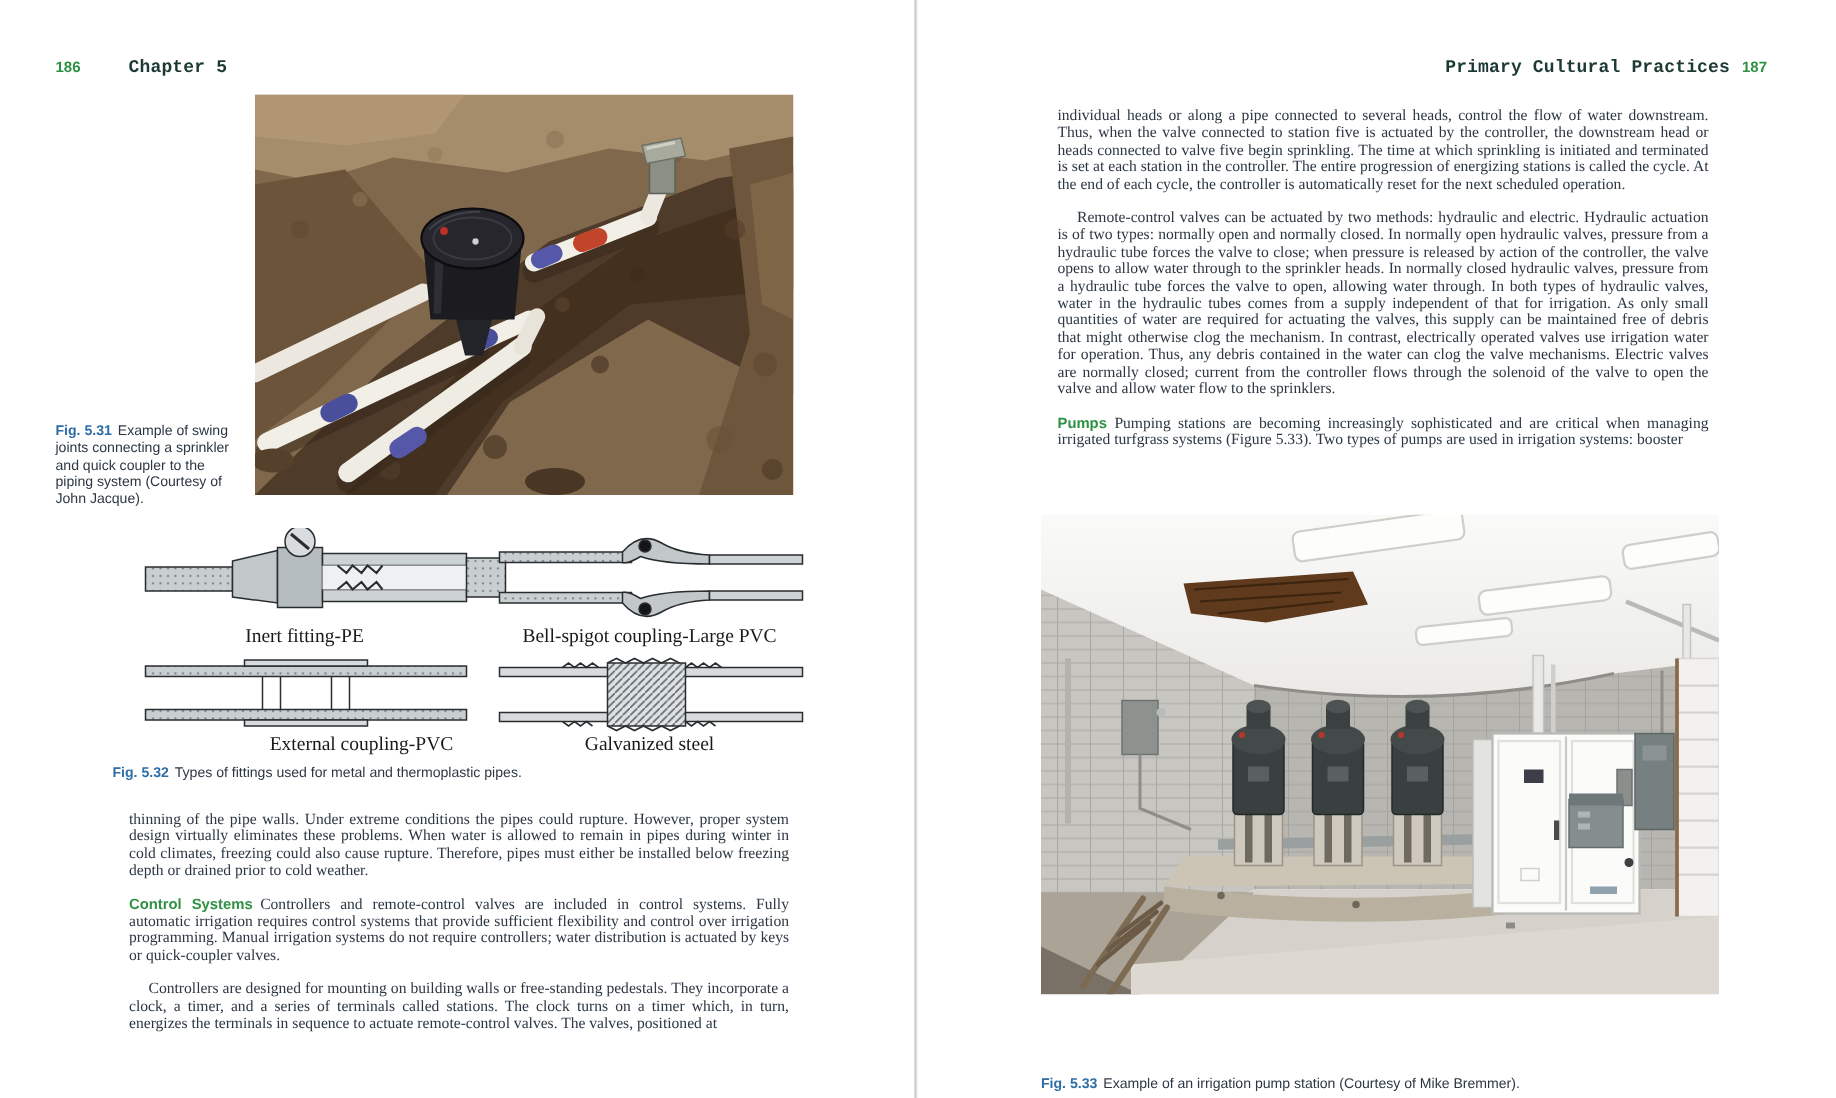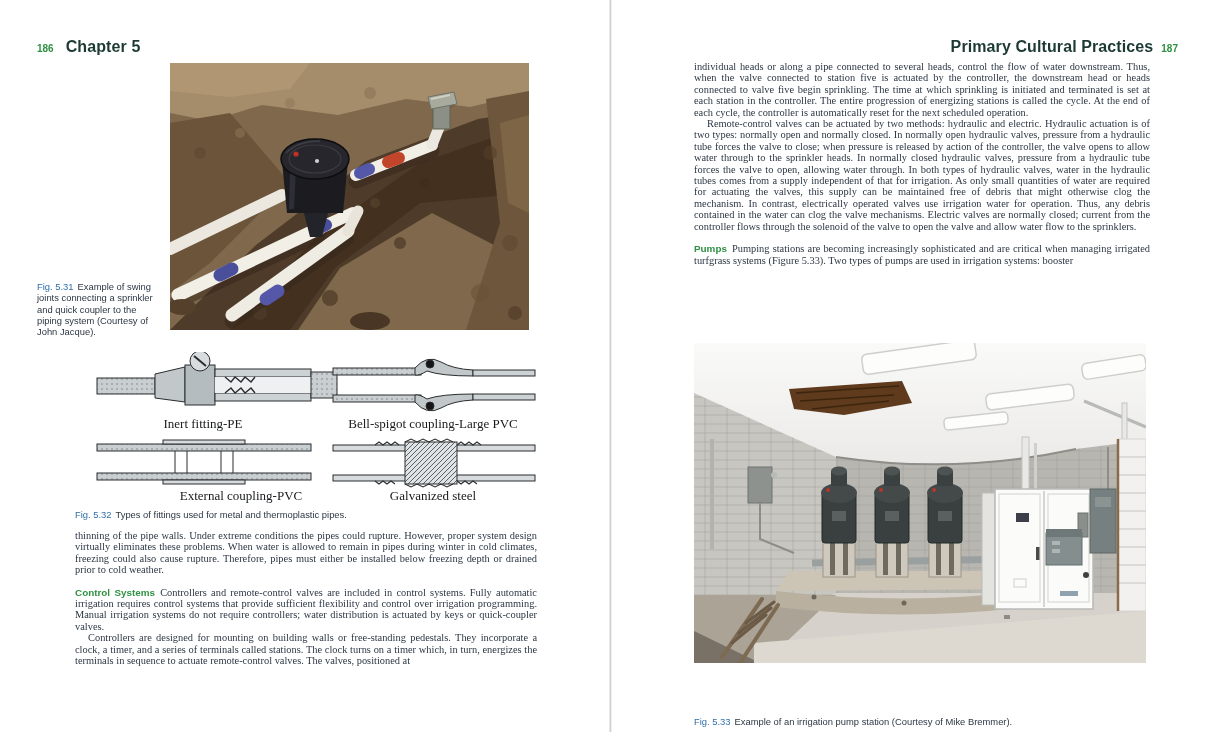--- a/index.html
+++ b/index.html
@@ -7,55 +7,55 @@
     width:1224px;height:732px;position:relative;background:#ffffff;
     font-family:"Liberation Serif", serif;overflow:hidden;
   }
   .abs{position:absolute;}
   .page-divider{
     position:absolute;left:609px;top:0;width:3px;height:732px;
     background:linear-gradient(90deg,#ffffff,#c6c6c6 40%,#d9d9d9 60%,#ffffff);
   }
   .header-row{display:flex;align-items:baseline;}
   .runhead{
-    font-family:Liberation Sans, sans-serif;font-weight:bold;
-    font-size:16px;color:#1c3a33;letter-spacing:.1px;
+    font-family:Liberation Mono, monospace;font-weight:bold;
+    font-size:12px;color:#1c3a33;letter-spacing:.1px;
   }
   .pagenum{
     font-family:"Liberation Sans", sans-serif;font-weight:bold;
     font-size:10px;color:#2f9143;
   }
   .body-text{
     font-size:10.4px;line-height:11.4px;color:#2c3744;text-align:justify;
   }
-  .body-text p{margin:0;}
+  .body-text p{margin:11px;}
   .body-text p.indent{text-indent:13px;}
   .body-text p.gap{margin-top:11px;}
   .inline-head{
     font-family:"Liberation Sans", sans-serif;font-weight:bold;
     color:#2f9143;font-size:9.9px;padding-right:5px;
   }
   .caption{
     font-family:"Liberation Sans", sans-serif;font-size:9.4px;
     color:#2c3744;line-height:11.3px;text-align:left;
   }
-  .figlabel{color:#2e6ea8;font-weight:normal;padding-right:4px;}
+  .figlabel{color:#2e6ea8;font-weight:bold;padding-right:4px;}
   .diagram-label{
     font-family:Liberation Serif, serif;font-size:13px;color:#17191b;
     position:absolute;transform:translateX(-50%);white-space:nowrap;
   }
   .photo-frame{overflow:hidden;}
   svg{display:block;}
 </style>
 </head>
 <body>
 
 <div class="abs" style="left:0;top:0;width:609px;height:732px;">
 
-  <div class="abs header-row" style="left:37px;top:38px;gap:12px;justify-content:space-between;">
+  <div class="abs header-row" style="left:37px;top:38px;gap:32px;justify-content:space-between;">
     <span class="pagenum">186</span>
     <span class="runhead">Chapter 5</span>
   </div>
 
   <div class="abs photo-frame" style="left:170px;top:63px;width:359px;height:267px;">
     <svg width="359" height="267" viewBox="0 0 359 267">
       <rect x="0" y="0" width="359" height="267" fill="#7f684c"></rect>
 
       <path d="M0,0 H359 V30 L300,44 L236,36 L168,52 L92,42 L40,58 L0,50 Z" fill="#a58c6b"></path>
       <path d="M0,0 H140 L120,26 L60,34 L0,28 Z" fill="#b09673"></path>

